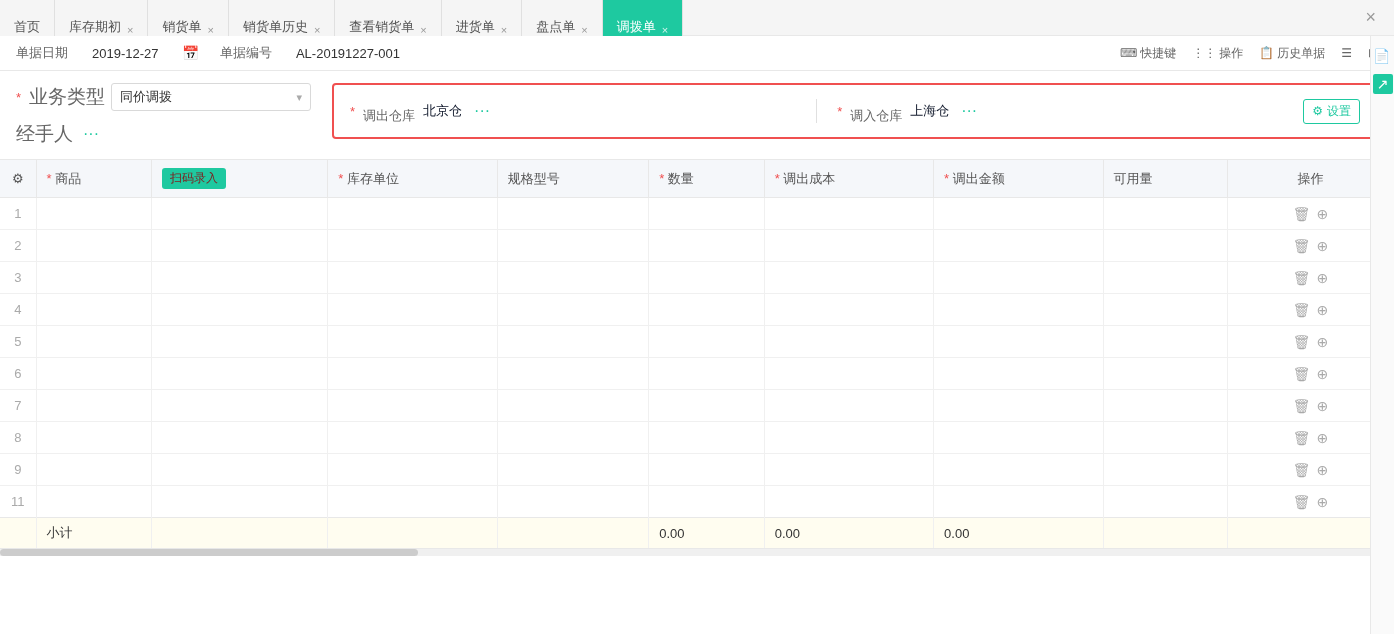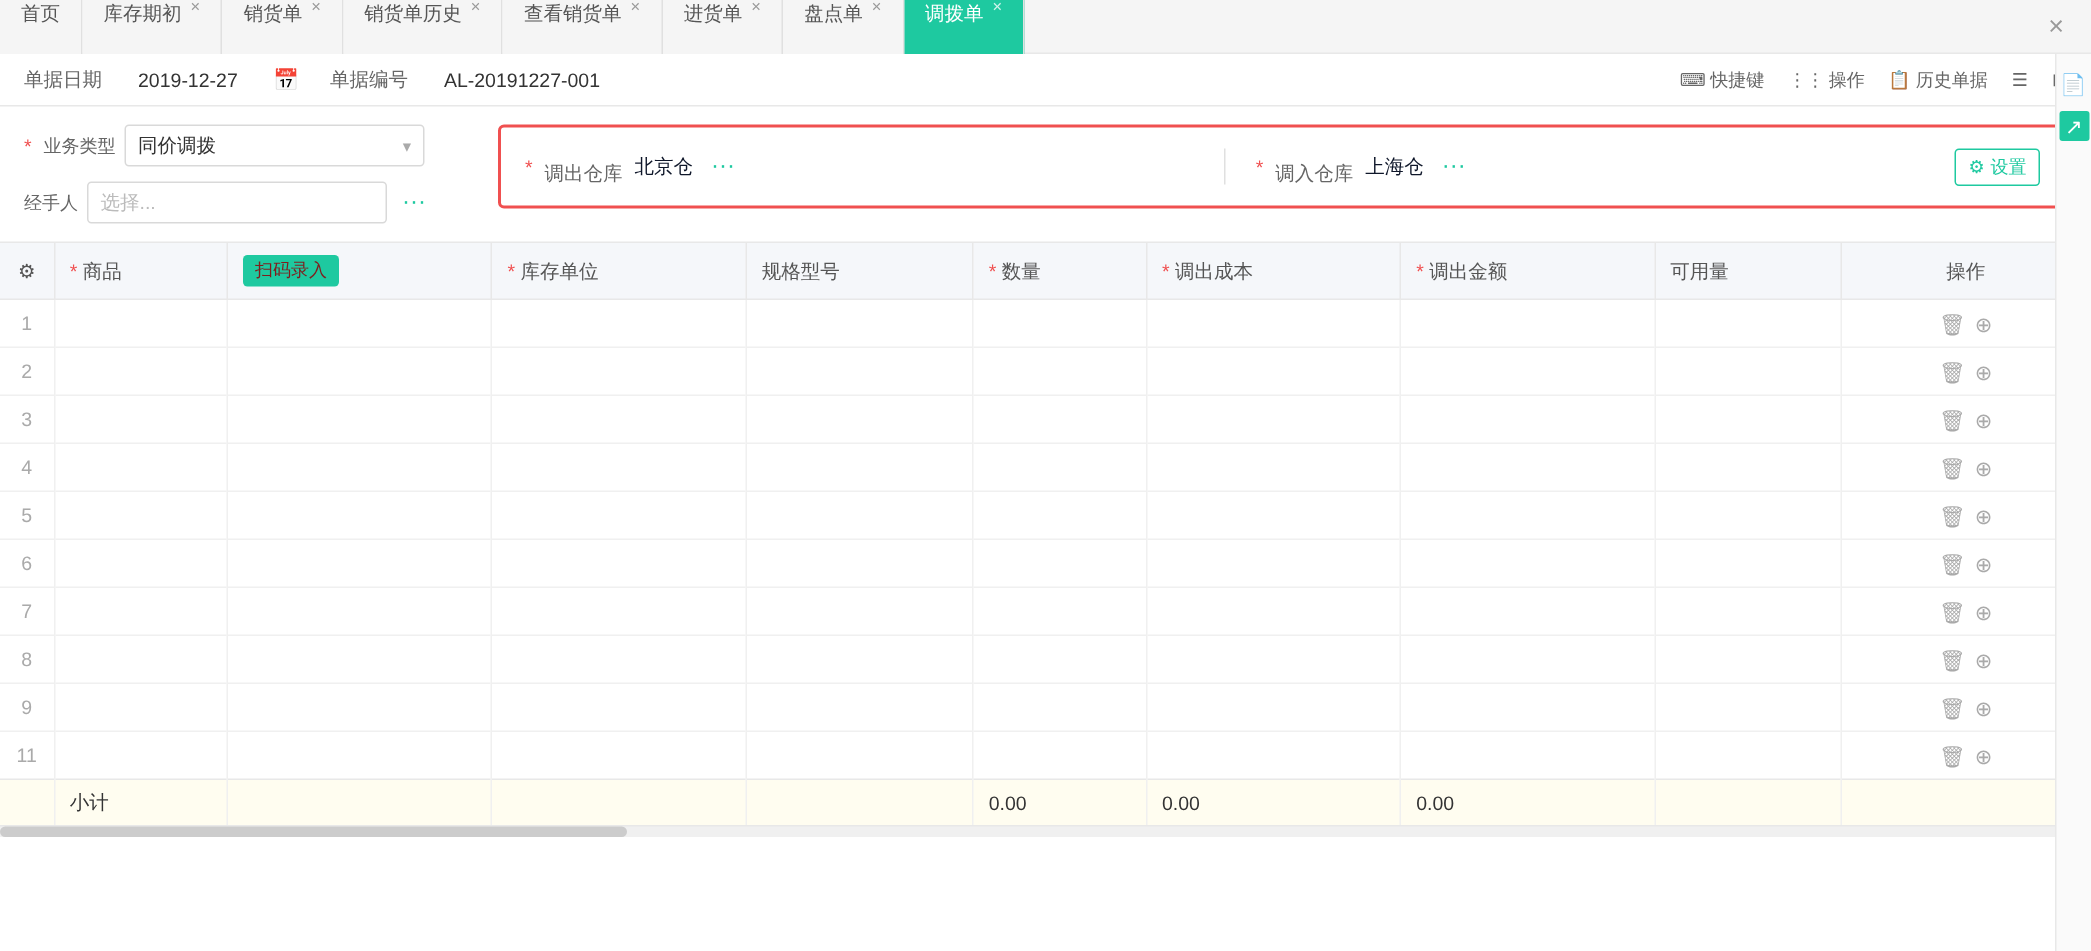--- a/index.html
+++ b/index.html
@@ -9,21 +9,21 @@
     .tab-bar {
       display: flex;
       align-items: center;
       border-bottom: 1px solid #e8e8e8;
       background: #f5f5f5;
       height: 36px;
       padding-left: 0;
     }
     .tab-item {
       display: flex;
-      align-items: flex-start;
+      align-items: flex-end;
       padding: 0 14px;
       height: 36px;
       cursor: pointer;
       font-size: 13px;
       color: #555;
       border-right: 1px solid #e0e0e0;
       background: #f5f5f5;
       white-space: nowrap;
       gap: 6px;
     }
@@ -97,21 +97,21 @@
       flex-direction: column;
       gap: 10px;
       min-width: 300px;
     }
     .form-field {
       display: flex;
       align-items: center;
       gap: 6px;
     }
     .form-field .req { color: #f05050; margin-right: 2px; }
-    .form-field .field-label { color: #666; font-size: 12px; }
+    .form-field .field-label { color: #666; font-size: 19px; }
     .form-select {
       display: flex;
       align-items: center;
       border: 1px solid #d9d9d9;
       border-radius: 3px;
       padding: 4px 8px;
       min-width: 200px;
       cursor: pointer;
       justify-content: space-between;
       background: #fff;
@@ -362,23 +362,20 @@
       <div class="form-field">
         <span class="req">*</span>
         <span class="field-label">业务类型</span>
         <div class="form-select">
           <span>同价调拨</span>
           <span class="arrow">▾</span>
         </div>
       </div>
       <div class="form-field">
         <span class="field-label">经手人</span>
-        <div class="form-select">
-          <span class="placeholder-text">选择...</span>
-        </div>
         <span class="dots-btn">···</span>
       </div>
     </div>
 
     <div class="form-right-box">
       <div class="warehouse-field">
         <span class="req">*</span>
         <span class="field-label">调出仓库</span>
         <span class="field-value">北京仓</span>
         <span class="dots-btn">···</span>

